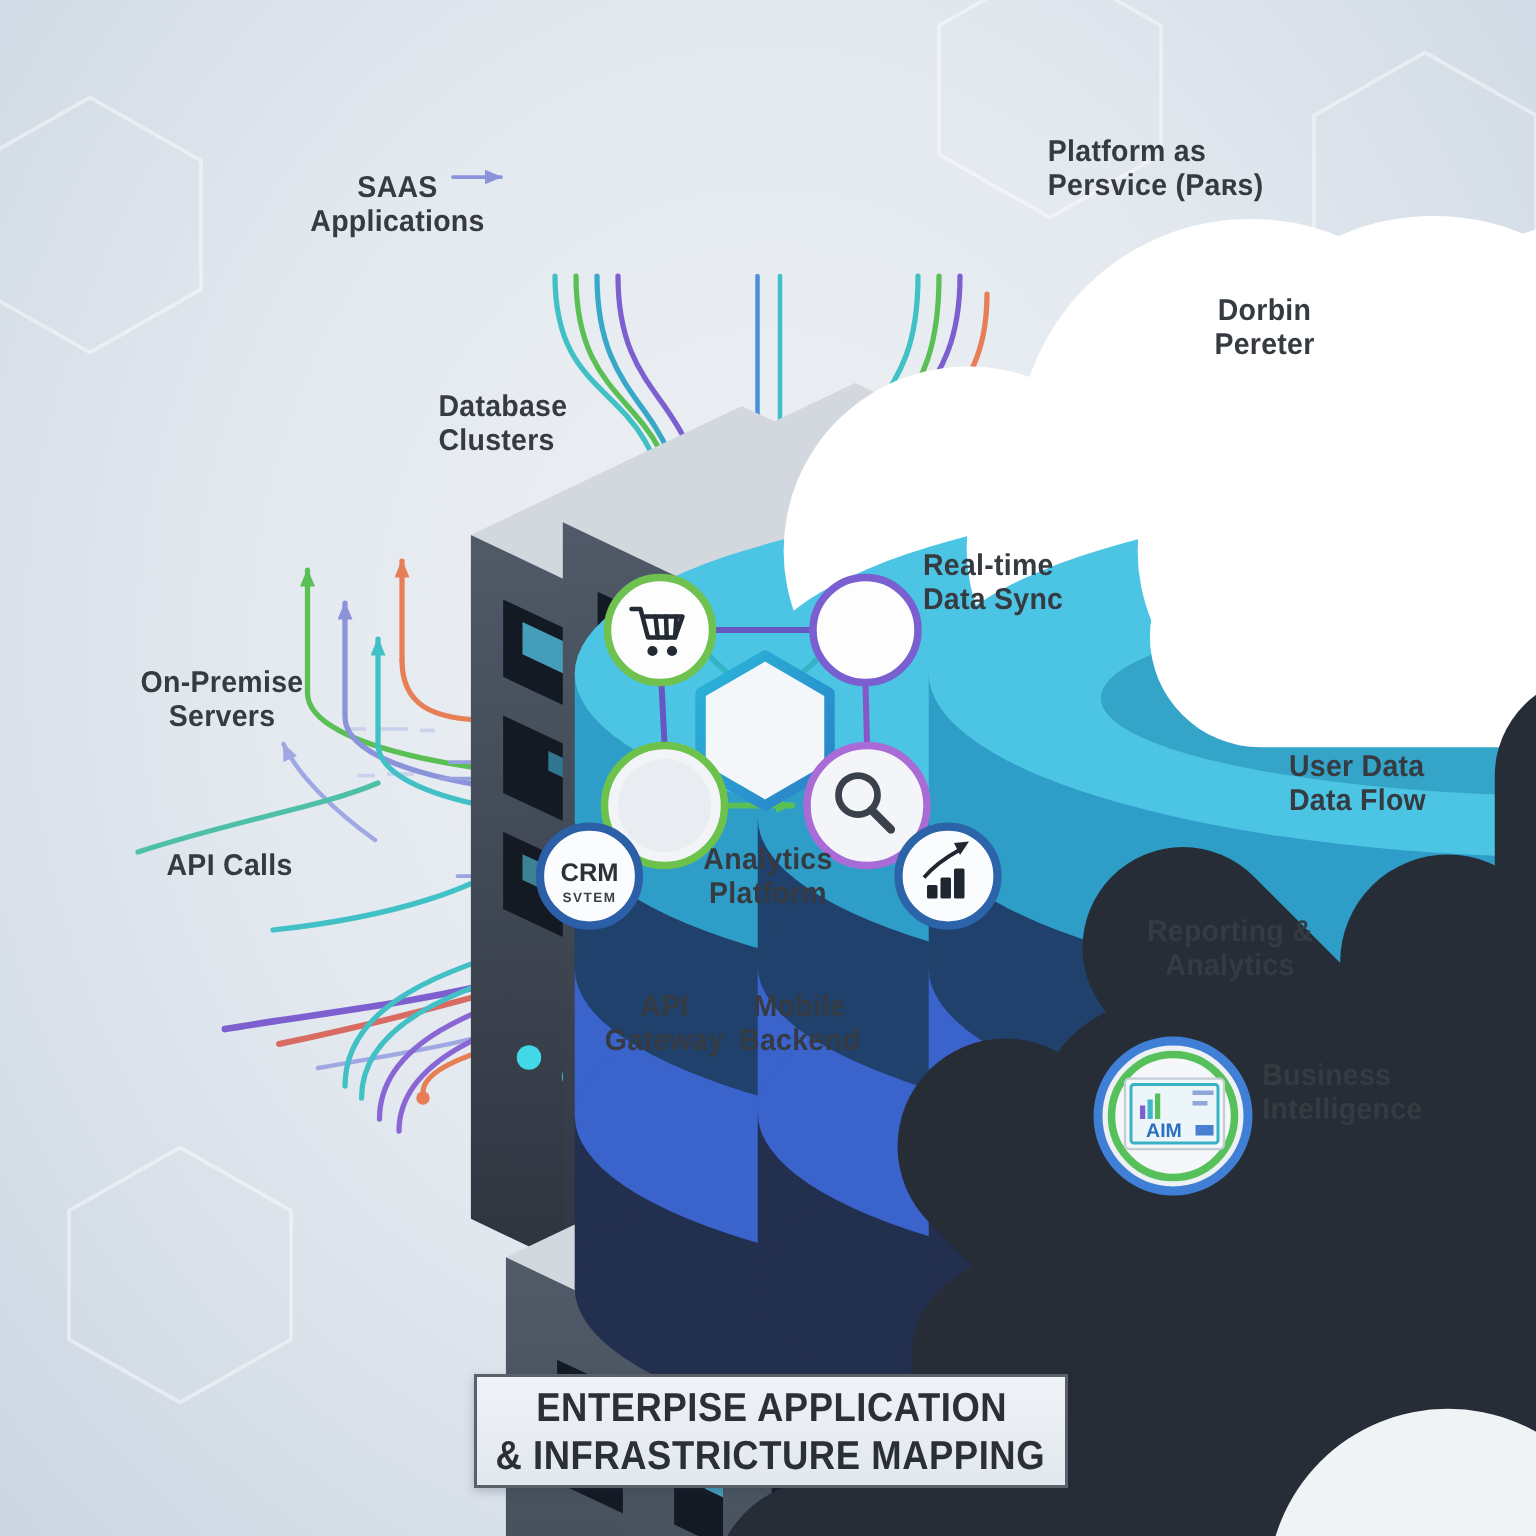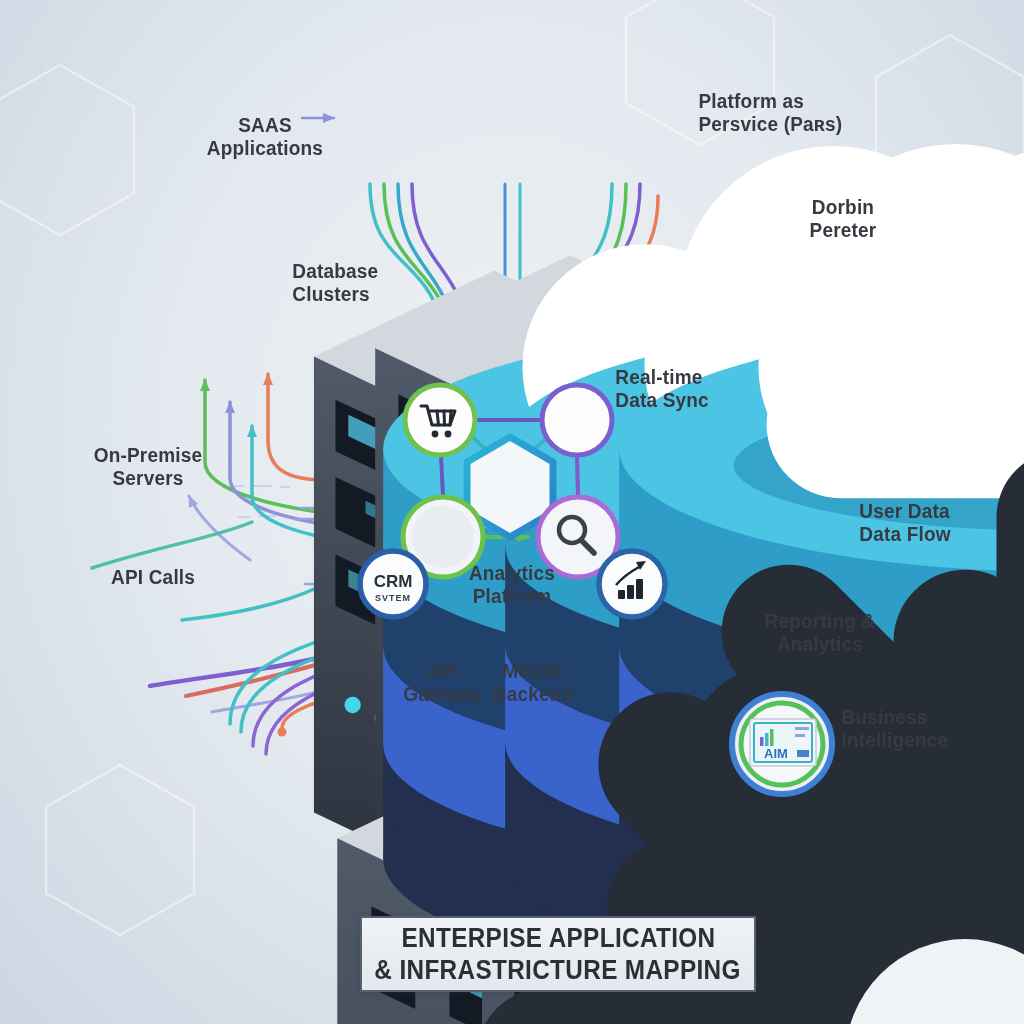--- a/index.html
+++ b/index.html
@@ -7,21 +7,21 @@
          background:radial-gradient(ellipse at 50% 42%, #eef1f5 0%, #e3e9ef 48%, #ccd6e2 100%);}
   .stage svg{position:absolute;left:0;top:0;}
   .lbl{position:absolute;font-weight:700;font-size:20px;color:#363b42;line-height:1.14;
        transform:scaleX(.95);transform-origin:center;letter-spacing:.2px;}
   .lbl.center{text-align:center;}
   .lbl.left{text-align:left;}
   .ln{display:block;}
   .titlebox{position:absolute;left:316px;top:916px;width:392px;height:72px;
             background:linear-gradient(#eff2f6,#e2e8ee);
             border:2px solid #596069;box-shadow:0 2px 6px rgba(40,50,70,.25);
-            display:flex;flex-direction:column;justify-content:center;align-items:center;margin-left:44px;}
+            display:flex;flex-direction:column;justify-content:center;align-items:center;}
   .titleline{font-weight:700;font-size:27px;color:#2b3036;letter-spacing:.4px;
              transform:scaleX(.9);white-space:nowrap;line-height:1.2;}
 </style>
 </head>
 <body>
 
 <div class="stage">
 
 <svg width="1024" height="1024" viewBox="0 0 1024 1024">
   <defs>

